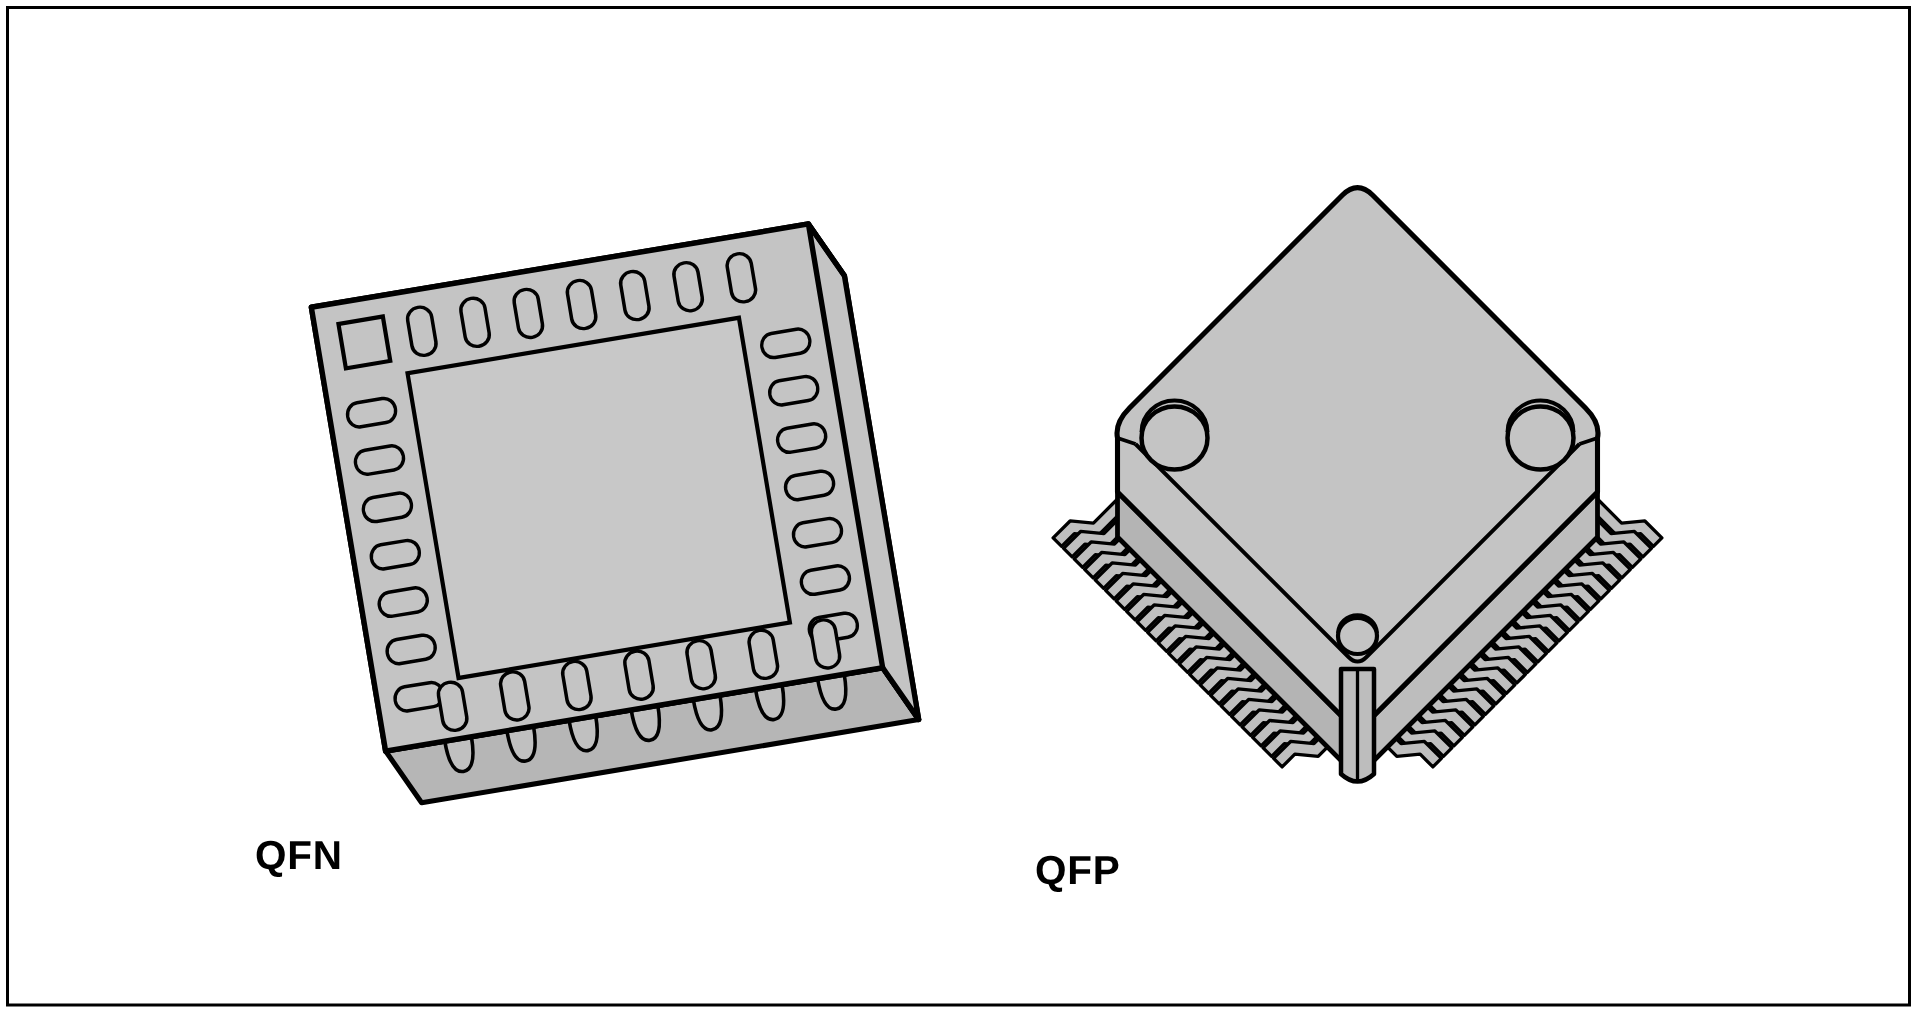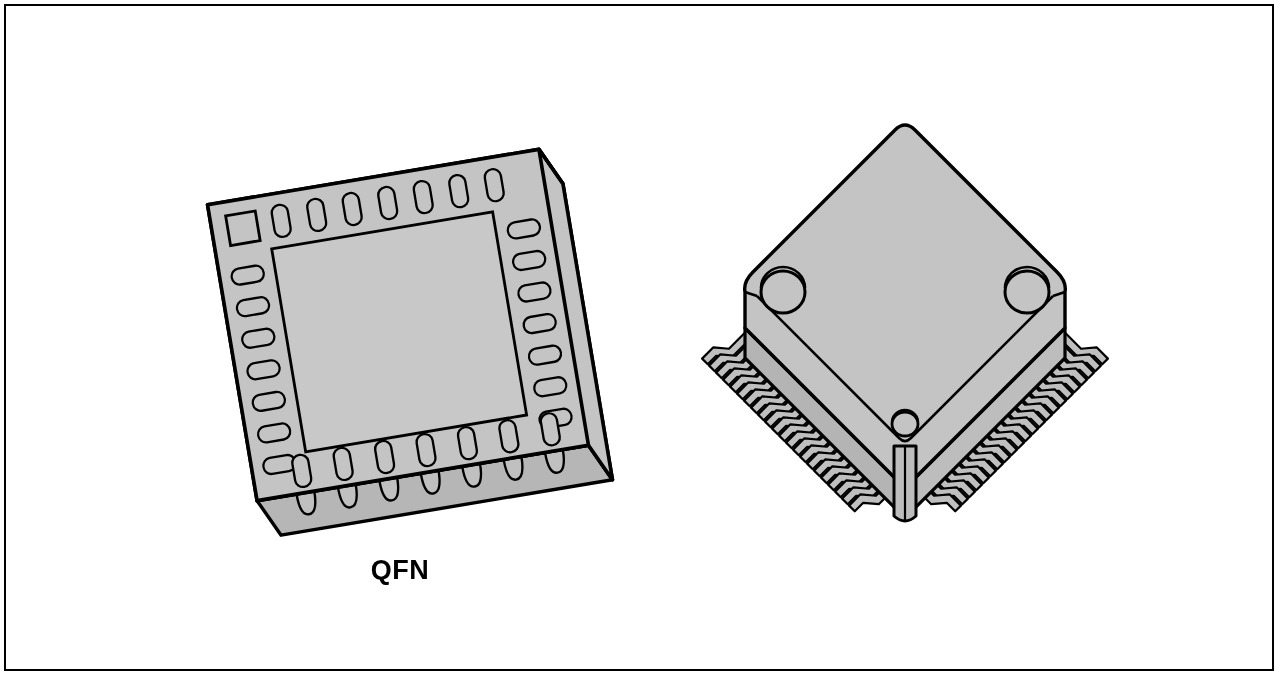--- a/index.html
+++ b/index.html
@@ -30,21 +30,20 @@
   }
   .figure {
     position: absolute;
   }
   #qfn-figure { left: 170px; top: 120px; width: 460px; height: 500px; }
   #qfp-figure { left: 690px; top: 110px; width: 430px; height: 520px; }
 
   .caption {
     position: absolute;
     width: 100%;
-    text-align: center;
     font-family: "Liberation Sans", sans-serif;
     font-weight: bold;
     font-size: 27px;
     letter-spacing: 0.5px;
     color: #000000;
   }
   #qfn-caption { left: 0; top: 435px; }
   #qfp-caption { left: 0; top: 455px; }
 
   svg { display: block; overflow: visible; }
@@ -402,15 +401,16 @@
         </g>
 
         <g>
           <path d="M -11,136 L 11,136 L 11,206 Q 0,216 -11,206 Z" fill="#bdbdbd" stroke="#000000" stroke-width="3" stroke-linejoin="round"></path>
           <path d="M 0,136 L 0,210" fill="none" stroke="#000000" stroke-width="2.2"></path>
         </g>
 
       </g>
     </svg>
 
+    <div class="caption" id="qfp-caption">QFP</div>
   </div>
 
 </div>
 
 </body></html>

